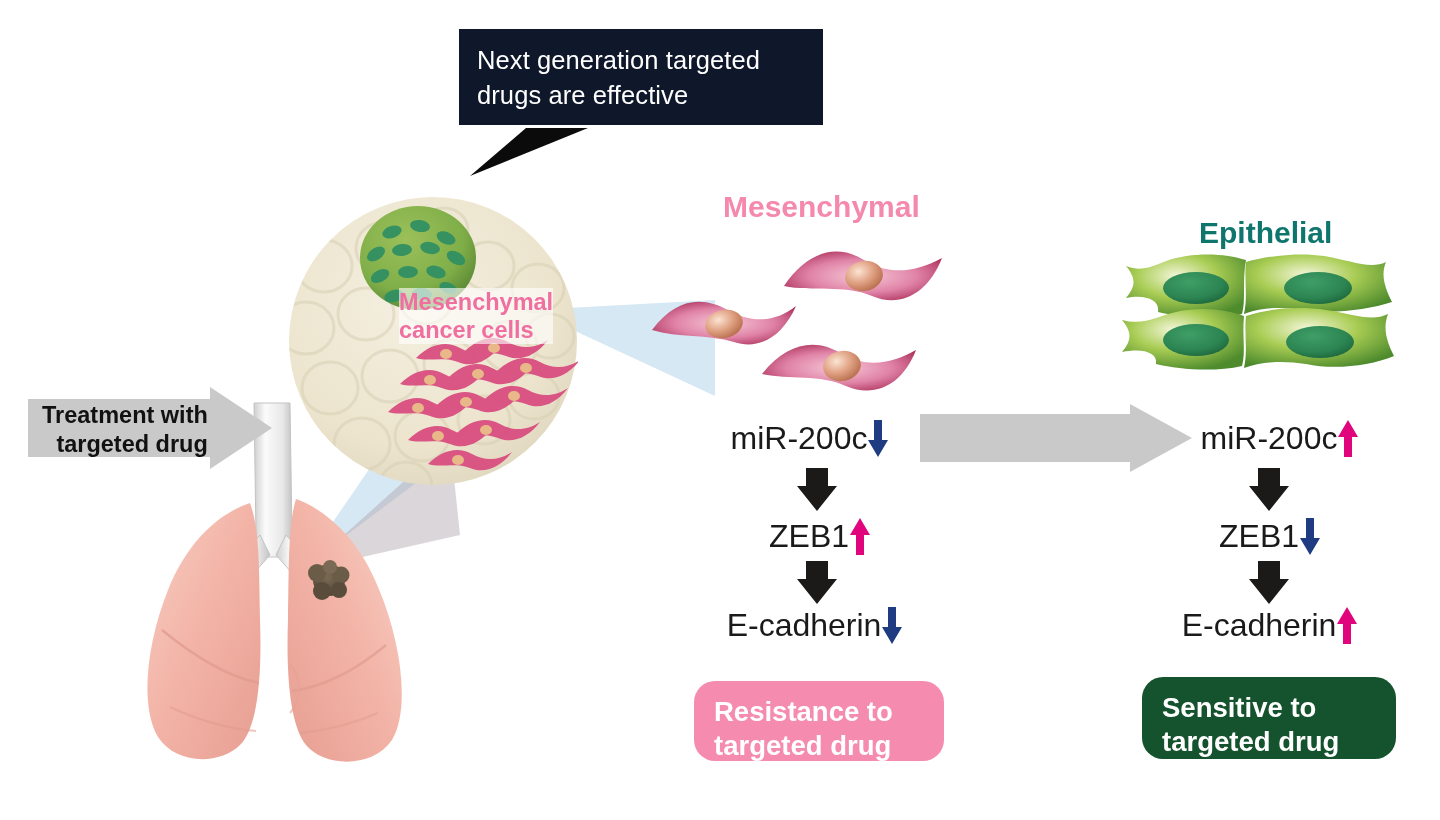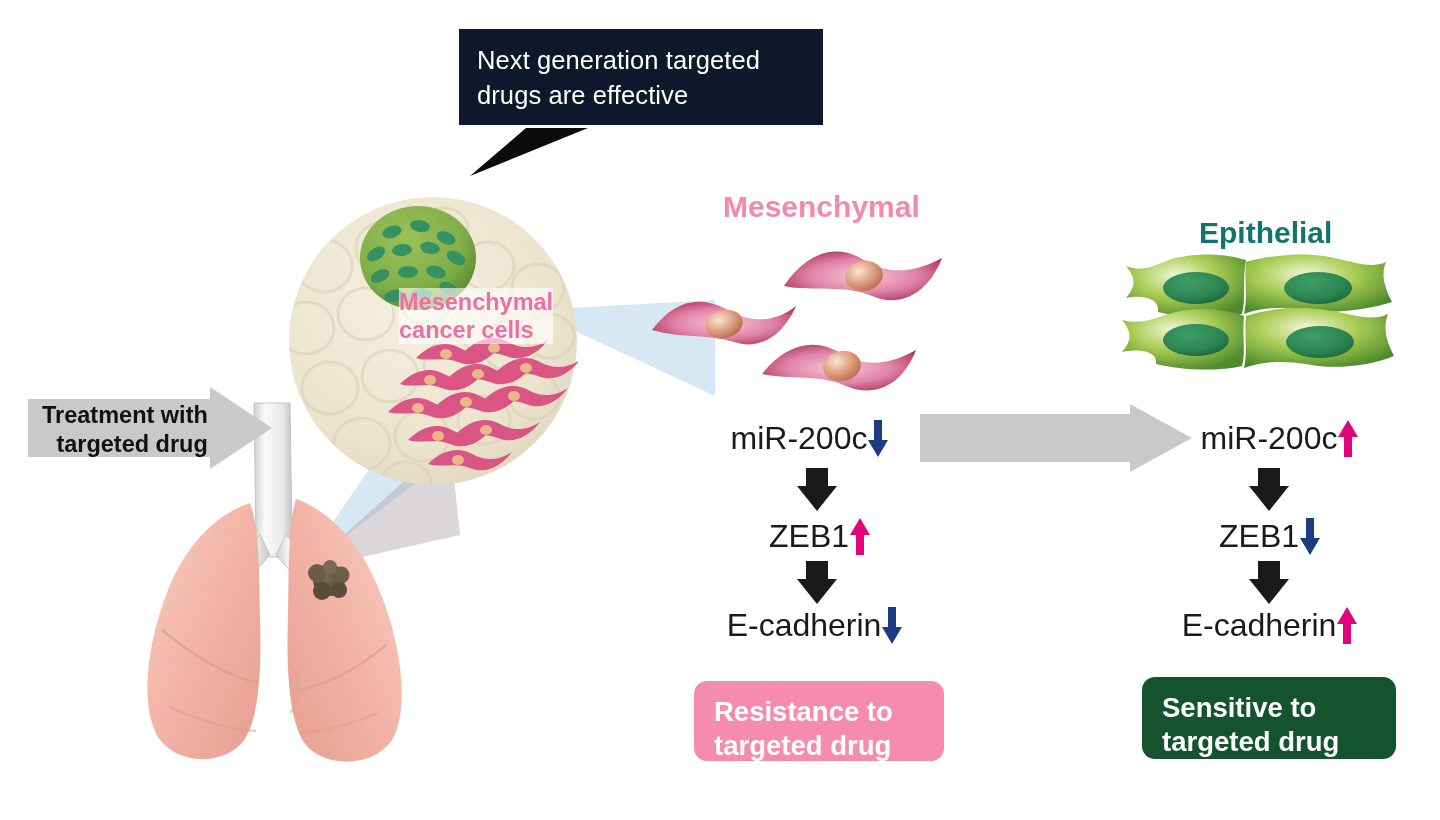--- a/index.html
+++ b/index.html
@@ -82,21 +82,21 @@
   .pathway-text {
     font-size: 32px;
     color: #1a1a1a;
     font-weight: 400;
   }
   .tri-arrow { display: block; }
 
   
   .outcome-box {
     box-sizing: border-box;
-    border-radius: 13px;
+    border-radius: 21px;
     color: #ffffff;
     font-weight: bold;
     font-size: 27.5px;
     line-height: 1.24;
     white-space: pre-line;
     padding: 14px 0 0 20px;
   }
   #resistance-box { left: 694px; top: 681px; width: 250px; height: 80px; background: #f58cb0; }
   #sensitive-box  { left: 1142px; top: 677px; width: 254px; height: 82px; background: #14532d; }
 </style>

